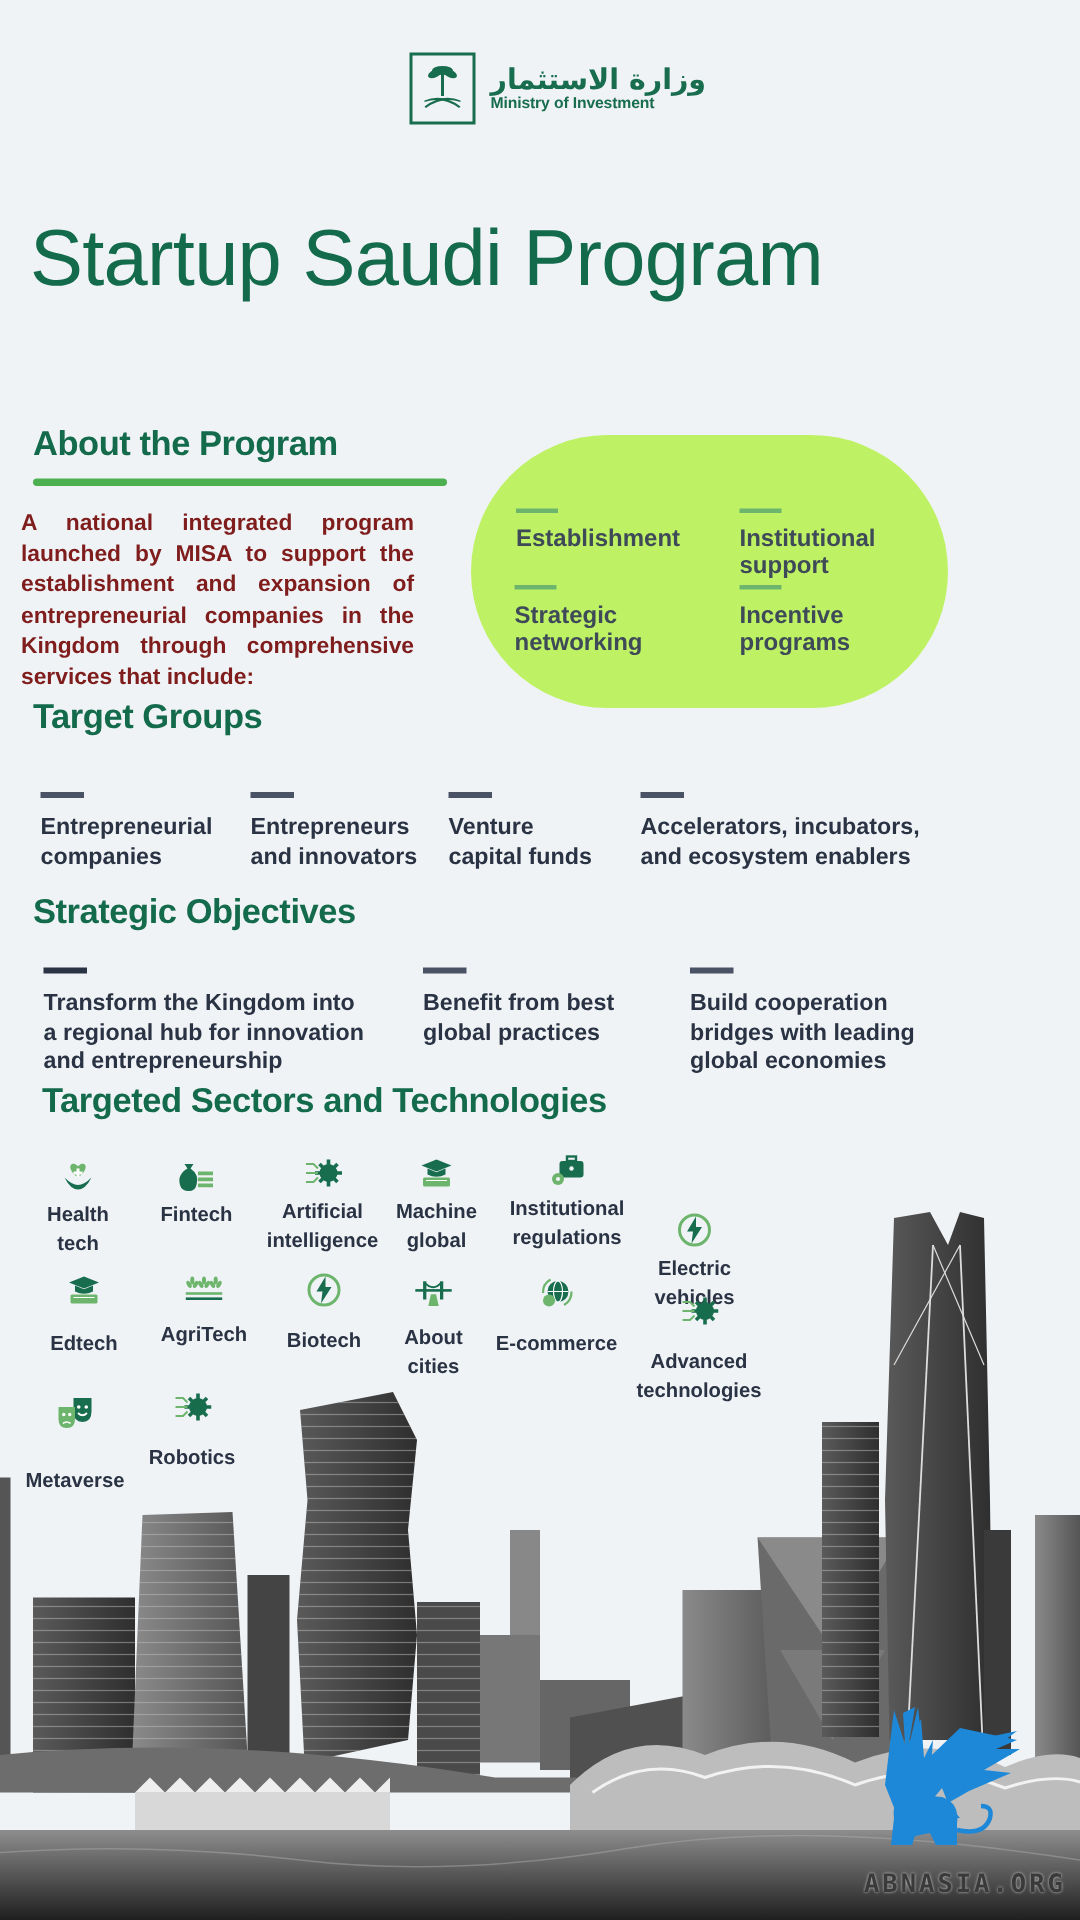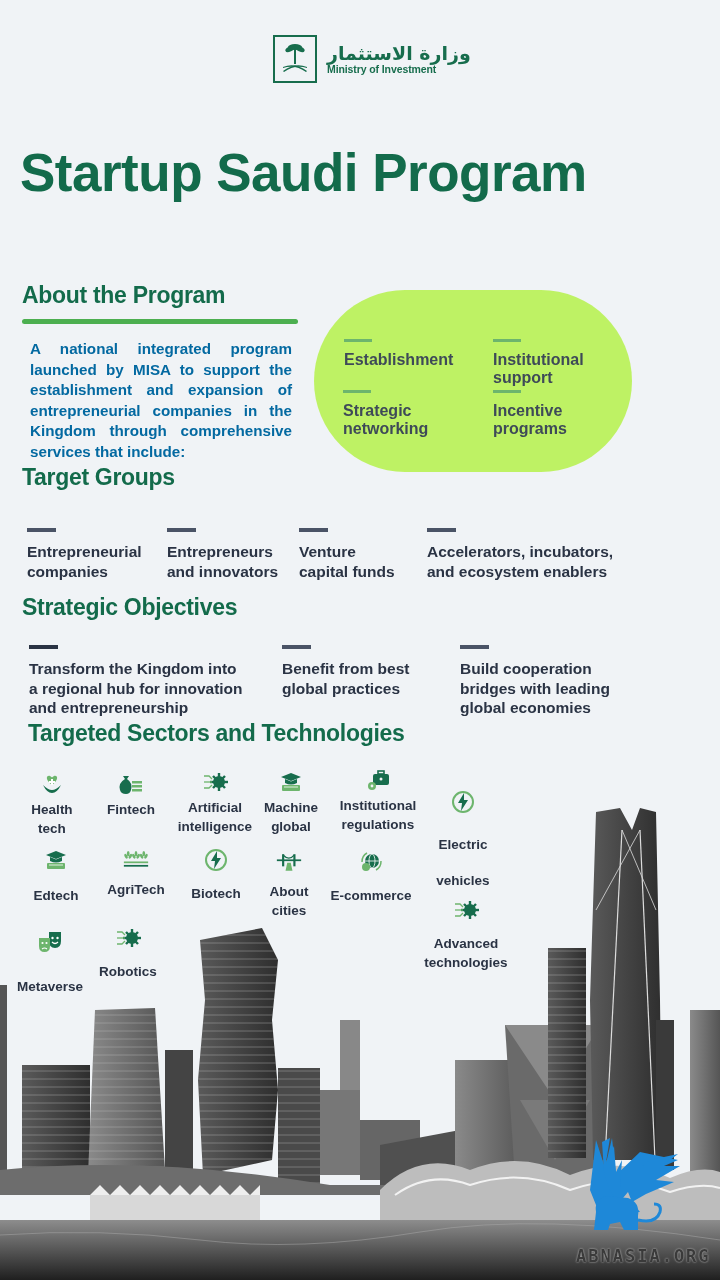--- a/index.html
+++ b/index.html
@@ -17,32 +17,32 @@
   .logo-box {
     width: 44px; height: 48px; border: 2px solid #176d4d;
     display: flex; align-items: center; justify-content: center;
   }
   .logo-text { display: flex; flex-direction: column; }
   .logo-ar { font-size: 19px; color: #176d4d; font-weight: bold; line-height: 20px; text-align: right; direction: rtl; }
   .logo-en { font-size: 10.5px; color: #176d4d; font-weight: bold; font-family: "Liberation Sans", sans-serif; letter-spacing: -0.1px; }
 
   
   .main-title {
-    left: 20px; top: 142px; font-size: 53px; font-weight: bold; color: #136b4b;
+    left: 20px; top: 142px; font-size: 53px; font-weight: normal; color: #136b4b;
     font-family: "Liberation Sans", sans-serif; letter-spacing: -0.5px;
   }
   .section-title {
     font-size: 23px; font-weight: bold; color: #136b4b;
     font-family: "Liberation Sans", sans-serif; letter-spacing: -0.3px;
   }
   .about-title { left: 22px; top: 282px; }
   .about-underline { left: 22px; top: 319px; width: 276px; height: 5px; background: #4caf50; border-radius: 3px; }
   .about-text {
-    left: 30px; top: 339px; width: 262px; font-size: 15.2px; line-height: 20.5px;
-    text-align: justify; font-weight: bold; color: #0369a1;
+    left: 14px; top: 339px; width: 262px; font-size: 15.2px; line-height: 20.5px;
+    text-align: justify; font-weight: bold; color: #7f1d1d;
     font-family: "Liberation Sans", sans-serif;
   }
 
   
   .pill {
     left: 314px; top: 290px; width: 318px; height: 182px; border-radius: 91px;
     background: #bef264;
   }
   .svc { position: absolute; font-size: 16px; font-weight: bold; color: #3e4a58; line-height: 18px; font-family: "Liberation Sans", sans-serif; }
   .svc .bar { width: 28px; height: 3px; background: #6db56d; margin-bottom: 9px; }
@@ -286,21 +286,21 @@
         <rect x="8" y="6" width="16" height="11" rx="2" fill="#176d4d"></rect>
         <rect x="13" y="3" width="6" height="3" fill="none" stroke="#176d4d" stroke-width="1.6"></rect>
         <circle cx="16" cy="11" r="1.5" fill="#f0f3f6"></circle>
         <circle cx="7" cy="18" r="4" fill="#6db56d"></circle>
         <circle cx="7" cy="18" r="1.4" fill="#f0f3f6"></circle>
       </svg>
   </div>
   <span>Institutional</span>
   <span>regulations</span>
 </div>
-<div class="sector" style="left:434px; top:790px; width:58px;gap:17px;">
+<div class="sector" style="left:434px; top:808px; width:58px;">
   <div class="ic">
     <svg width="24" height="24" viewBox="0 0 24 24">
         <circle cx="12" cy="12" r="10" fill="none" stroke="#6db56d" stroke-width="2"></circle>
         <path d="M13 3 L7 13 L11 13 L10 21 L17 10 L13 10Z" fill="#176d4d"></path>
       </svg>
   </div>
   <span>Electric</span>
   <span>vehicles</span>
 </div>
 
@@ -365,21 +365,21 @@
           <ellipse cx="13" cy="11" rx="3" ry="7"></ellipse>
           <line x1="6" y1="11" x2="20" y2="11"></line>
         </g>
         <path d="M3 12 A10 10 0 0 1 8 3" fill="none" stroke="#6db56d" stroke-width="1.5"></path>
         <path d="M22 11 A10 10 0 0 1 17 20" fill="none" stroke="#6db56d" stroke-width="1.5"></path>
         <circle cx="7" cy="17" r="4" fill="#6db56d"></circle>
       </svg>
   </div>
   <span style="margin-top:8px;">E-commerce</span>
 </div>
-<div class="sector" style="left:424px; top:898px; width:84px;">
+<div class="sector" style="left:424px; top:862px; width:84px;">
   <div class="ic">
     <svg width="26" height="22" viewBox="0 0 26 22">
         <circle cx="17" cy="11" r="6" fill="#176d4d"></circle>
         <circle cx="17" cy="11" r="2" fill="#f0f3f6"></circle>
         <g stroke="#176d4d" stroke-width="2.4">
           <line x1="17" y1="2" x2="17" y2="20"></line>
           <line x1="8" y1="11" x2="26" y2="11"></line>
           <line x1="11" y1="5" x2="23" y2="17"></line>
           <line x1="23" y1="5" x2="11" y2="17"></line>
         </g>

